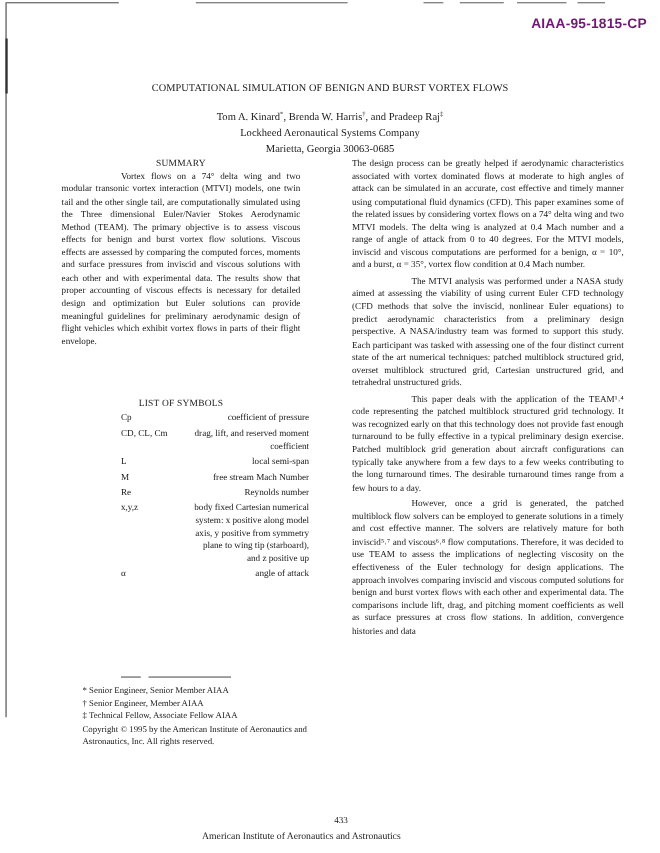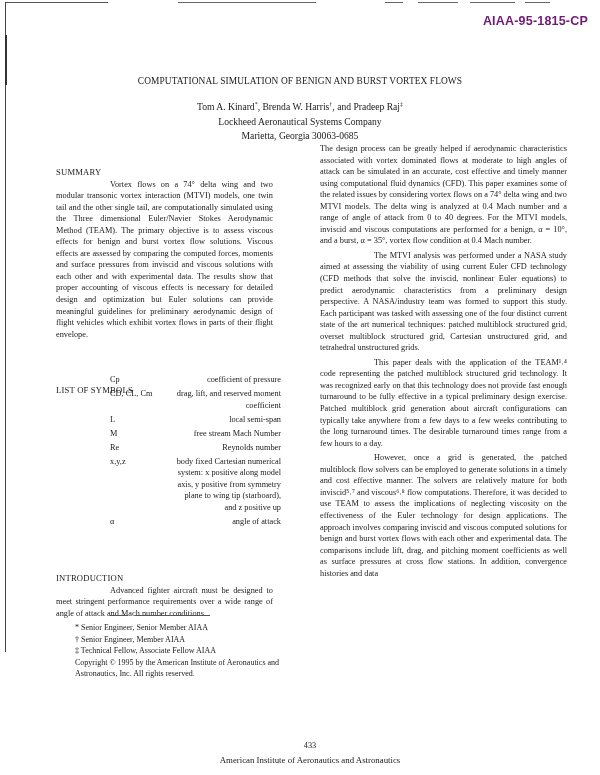--- a/index.html
+++ b/index.html
@@ -19,32 +19,32 @@
   }
   .title {
     position: absolute; left: 0; width: 600px; top: 76px; text-align: center;
     font-size: 9.4px; letter-spacing: 0.1px;
   }
   .authors { position: absolute; left: 0; width: 600px; top: 97px; text-align: center; font-size: 9.6px; line-height: 14.6px; }
   .authors sup { font-size: 6px; }
   .col { position: absolute; font-size: 8.3px; line-height: 11.55px; text-align: justify; }
   .col-left { left: 56px; width: 217px; }
   .col-right { left: 320px; width: 247px; }
-  .heading { text-align: left; font-size: 8.6px; letter-spacing: 0.2px; margin-top: 24px; }
+  .heading { text-align: center; font-size: 8.6px; letter-spacing: 0.2px; }
   p { margin: 0; }
   .indent { text-indent: 54px; }
   .sym-table { position: absolute; left: 110px; top: 374px; font-size: 8.3px; line-height: 11.5px; }
   .sym-row { display: flex; margin-bottom: 2.5px; }
   .sym-key { width: 66px; flex: none; }
   .sym-val { width: 105px; text-align: right; }
   .footnotes { position: absolute; left: 75px; top: 622px; font-size: 8px; line-height: 11.6px; width: 205px; }
   .fn-rule { position: absolute; left: 135px; top: 615px; width: 75px; height: 1px; background: #555; }
   .fn-rule-short { position: absolute; left: 110px; top: 615px; width: 18px; height: 1px; background: #555; }
   .page-no { position: absolute; left: 0; width: 600px; top: 741px; text-align: center; font-size: 8.3px; padding-left: 10px; }
-  .footer { position: absolute; left: 0; width: 548px; top: 755px; text-align: center; font-size: 8.8px; padding-left: 36px; }
+  .footer { position: absolute; left: 0; width: 548px; top: 755px; text-align: center; font-size: 8.8px; }
 </style>
 </head>
 <body>
 
 <div class="page">
 
   <div class="top-rule"></div>
   <div class="top-dash" style="left:178px;width:138px;"></div>
   <div class="top-dash" style="left:385px;width:18px;"></div>
   <div class="top-dash" style="left:418px;width:40px;"></div>
@@ -98,24 +98,20 @@
     <div class="sym-row">
       <div class="sym-key">x,y,z</div>
       <div class="sym-val">body fixed Cartesian numerical system: x positive along model axis, y positive from symmetry plane to wing tip (starboard), and z positive up</div>
     </div>
     <div class="sym-row">
       <div class="sym-key">α</div>
       <div class="sym-val">angle of attack</div>
     </div>
   </div>
 
-  <div class="col col-left" style="top:549px;">
-    <div class="heading">INTRODUCTION</div>
-    <p class="indent">Advanced fighter aircraft must be designed to meet stringent performance requirements over a wide range of angle of attack and Mach number conditions.</p>
-  </div>
 
   <div class="fn-rule-short"></div>
   <div class="fn-rule"></div>
 
   <div class="footnotes">
     <div>* Senior Engineer, Senior Member AIAA</div>
     <div>† Senior Engineer, Member AIAA</div>
     <div>‡ Technical Fellow, Associate Fellow AIAA</div>
     <div>Copyright © 1995 by the American Institute of Aeronautics and Astronautics, Inc. All rights reserved.</div>
   </div>

